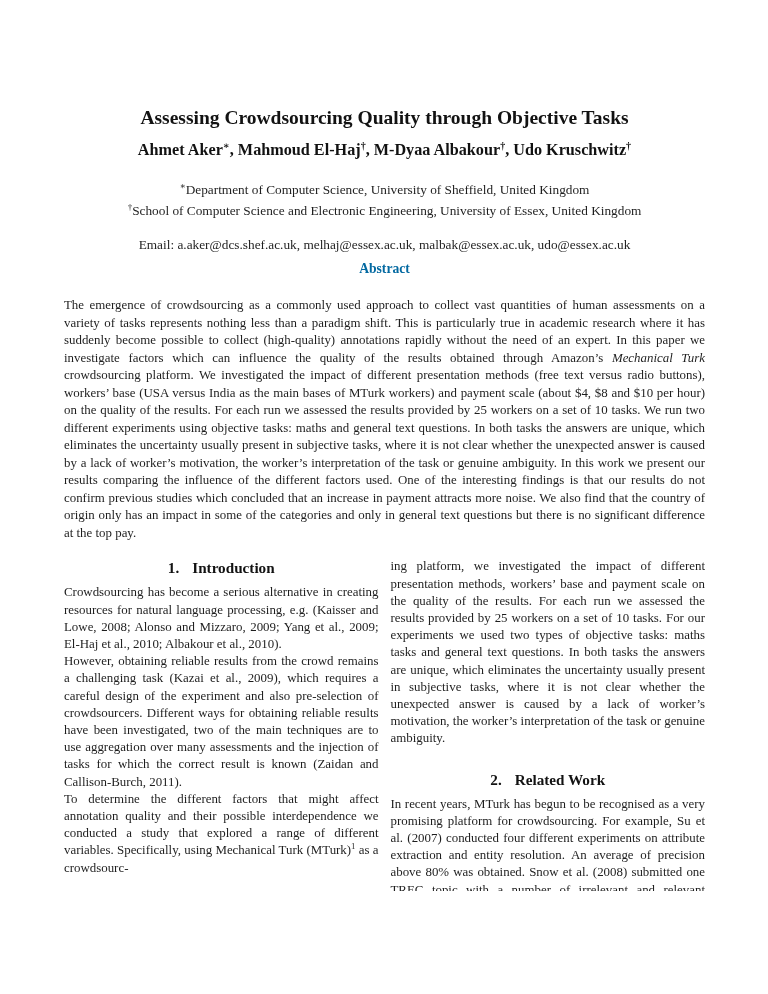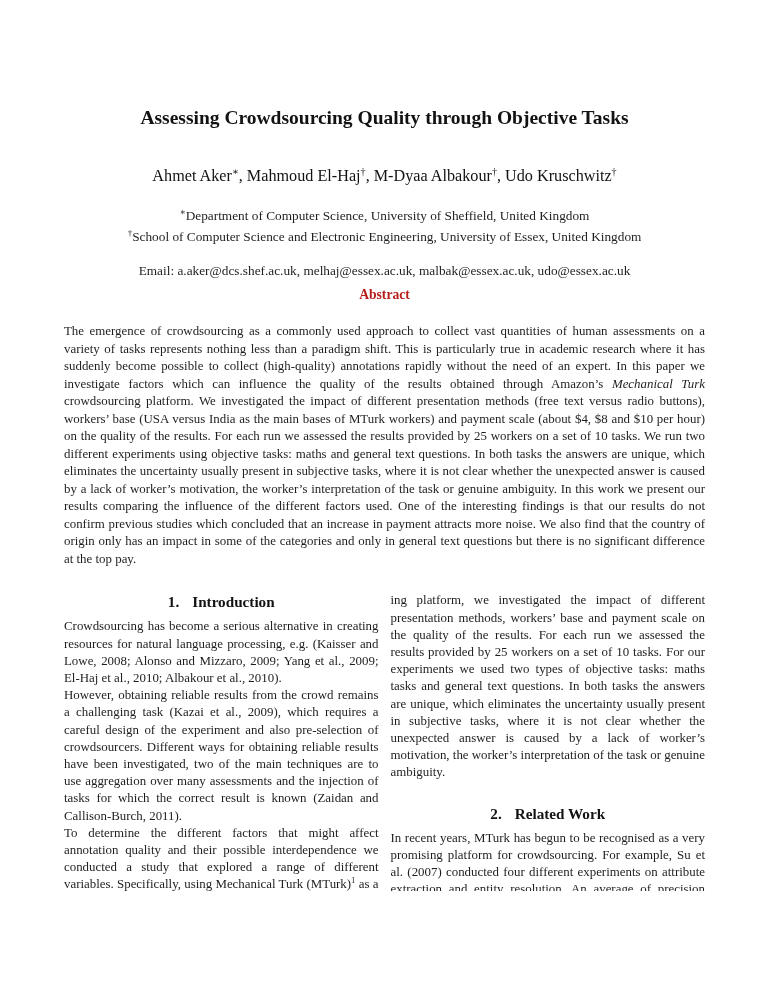--- a/index.html
+++ b/index.html
@@ -11,39 +11,39 @@
     font-family:"Liberation Serif","DejaVu Serif",serif;
     box-sizing:border-box;
     padding:106px 63px 0 64px;
     overflow:hidden;
   }
   .title{
     font-size:19.5px;font-weight:bold;text-align:center;
     color:#121212;line-height:1.2;
   }
   .authors{
-    font-size:16.2px;font-weight:normal;text-align:center;
-    margin-top:38px;color:#121212;
+    font-size:16.2px;font-weight:bold;text-align:center;
+    margin-top:12px;color:#121212;
   }
   .authors sup{font-size:62%;}
   .affiliations{
     font-size:13.3px;text-align:center;margin-top:20px;line-height:20.5px;
   }
   .email-line{
     font-size:13.3px;text-align:center;margin-top:16px;
   }
   .abstract-heading{
-    font-size:13.6px;font-weight:bold;text-align:center;margin-top:8px;color:#b91c1c;
+    font-size:13.6px;font-weight:bold;text-align:center;margin-top:8px;color:#0369a1;
   }
   .abstract-body{
     font-size:12.9px;line-height:17.5px;text-align:justify;margin-top:20px;
     hyphens:auto;
   }
   .columns{
-    display:flex;gap:12px;margin-top:24px;height:398px;
+    display:flex;gap:12px;margin-top:16px;height:398px;
   }
   .col{flex:1 1 0;min-width:0;font-size:12.9px;line-height:17.2px;text-align:justify;hyphens:auto;}
   .col-left{display:flex;flex-direction:column;}
   .sec-head{
     font-size:15.2px;font-weight:bold;text-align:center;color:#121212;
     line-height:1.25;margin-bottom:7px;text-align-last:center;
   }
   .sec-head .sec-num{margin-right:13px;}
   .sec-head-2{margin-top:22px;}
   .para{margin:0;}

